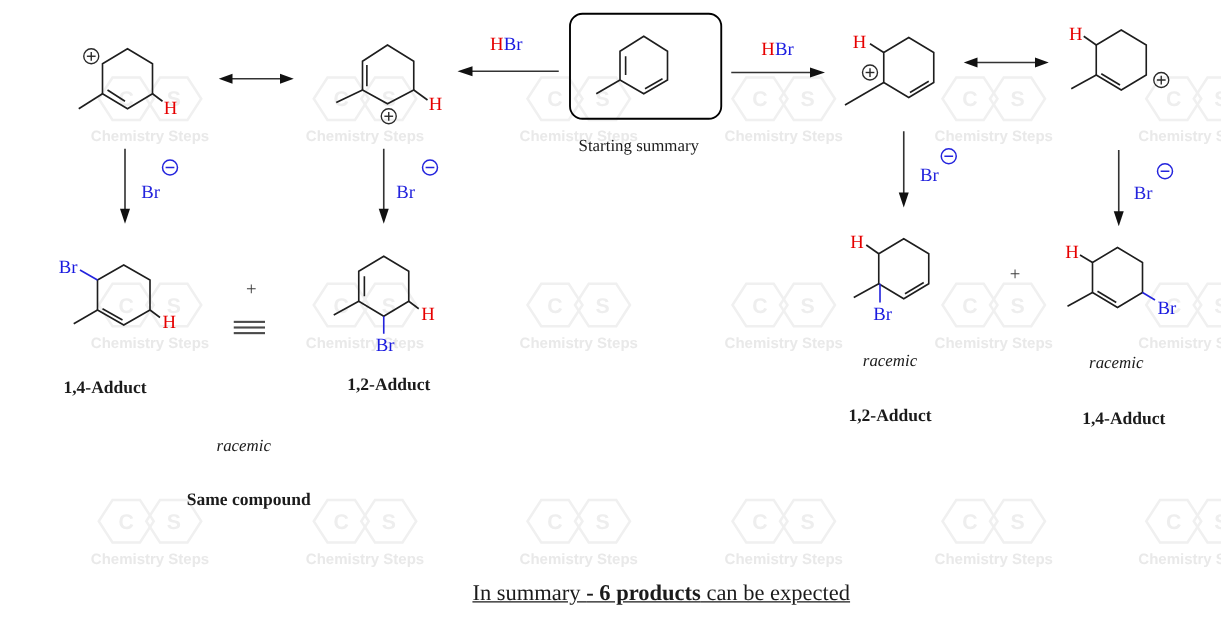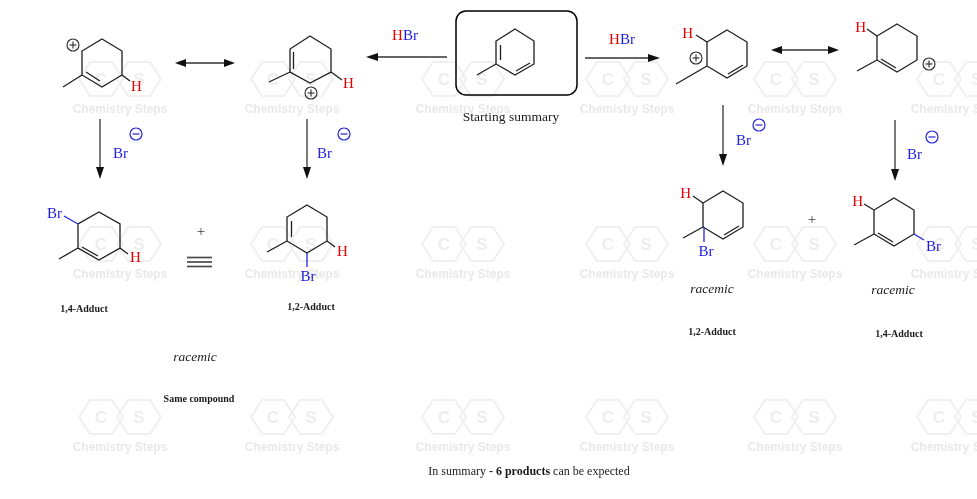--- a/index.html
+++ b/index.html
@@ -22,23 +22,23 @@
   .atom-h{fill:#e60000;}
   .atom-br{fill:#1a1ae0;}
   .nuc{fill:#2424dd;}
   .charge-pos{stroke:#2a2a2a;stroke-width:1.1;fill:none;}
   .charge-neg{stroke:#2424dd;stroke-width:1.2;fill:none;}
   .plus-sign{fill:#3c3c3c;font-size:18px;text-anchor:middle;}
   .ident{stroke:#4a4a4a;stroke-width:1.7;}
   .box{fill:none;stroke:#000;stroke-width:1.5;}
   
   .lbl{position:absolute;white-space:nowrap;transform:translateX(-50%);font-size:13.5px;}
-  .lbl-bold{font-weight:bold;font-size:10px;}
+  .lbl-bold{font-weight:bold;font-size:14px;}
   .lbl-italic{font-style:italic;}
-  .summary{position:absolute;white-space:nowrap;transform:translateX(-50%);font-size:12px;}
+  .summary{position:absolute;white-space:nowrap;transform:translateX(-50%);font-size:18px;text-decoration:underline;}
   .summary b{font-weight:bold;}
 </style>
 </head>
 <body>
 
 <div class="stage">
 
   <div>
       <div class="wm" style="left: 70px; top: 57px;">
     <svg width="100" height="44" viewBox="0 0 100 44">

